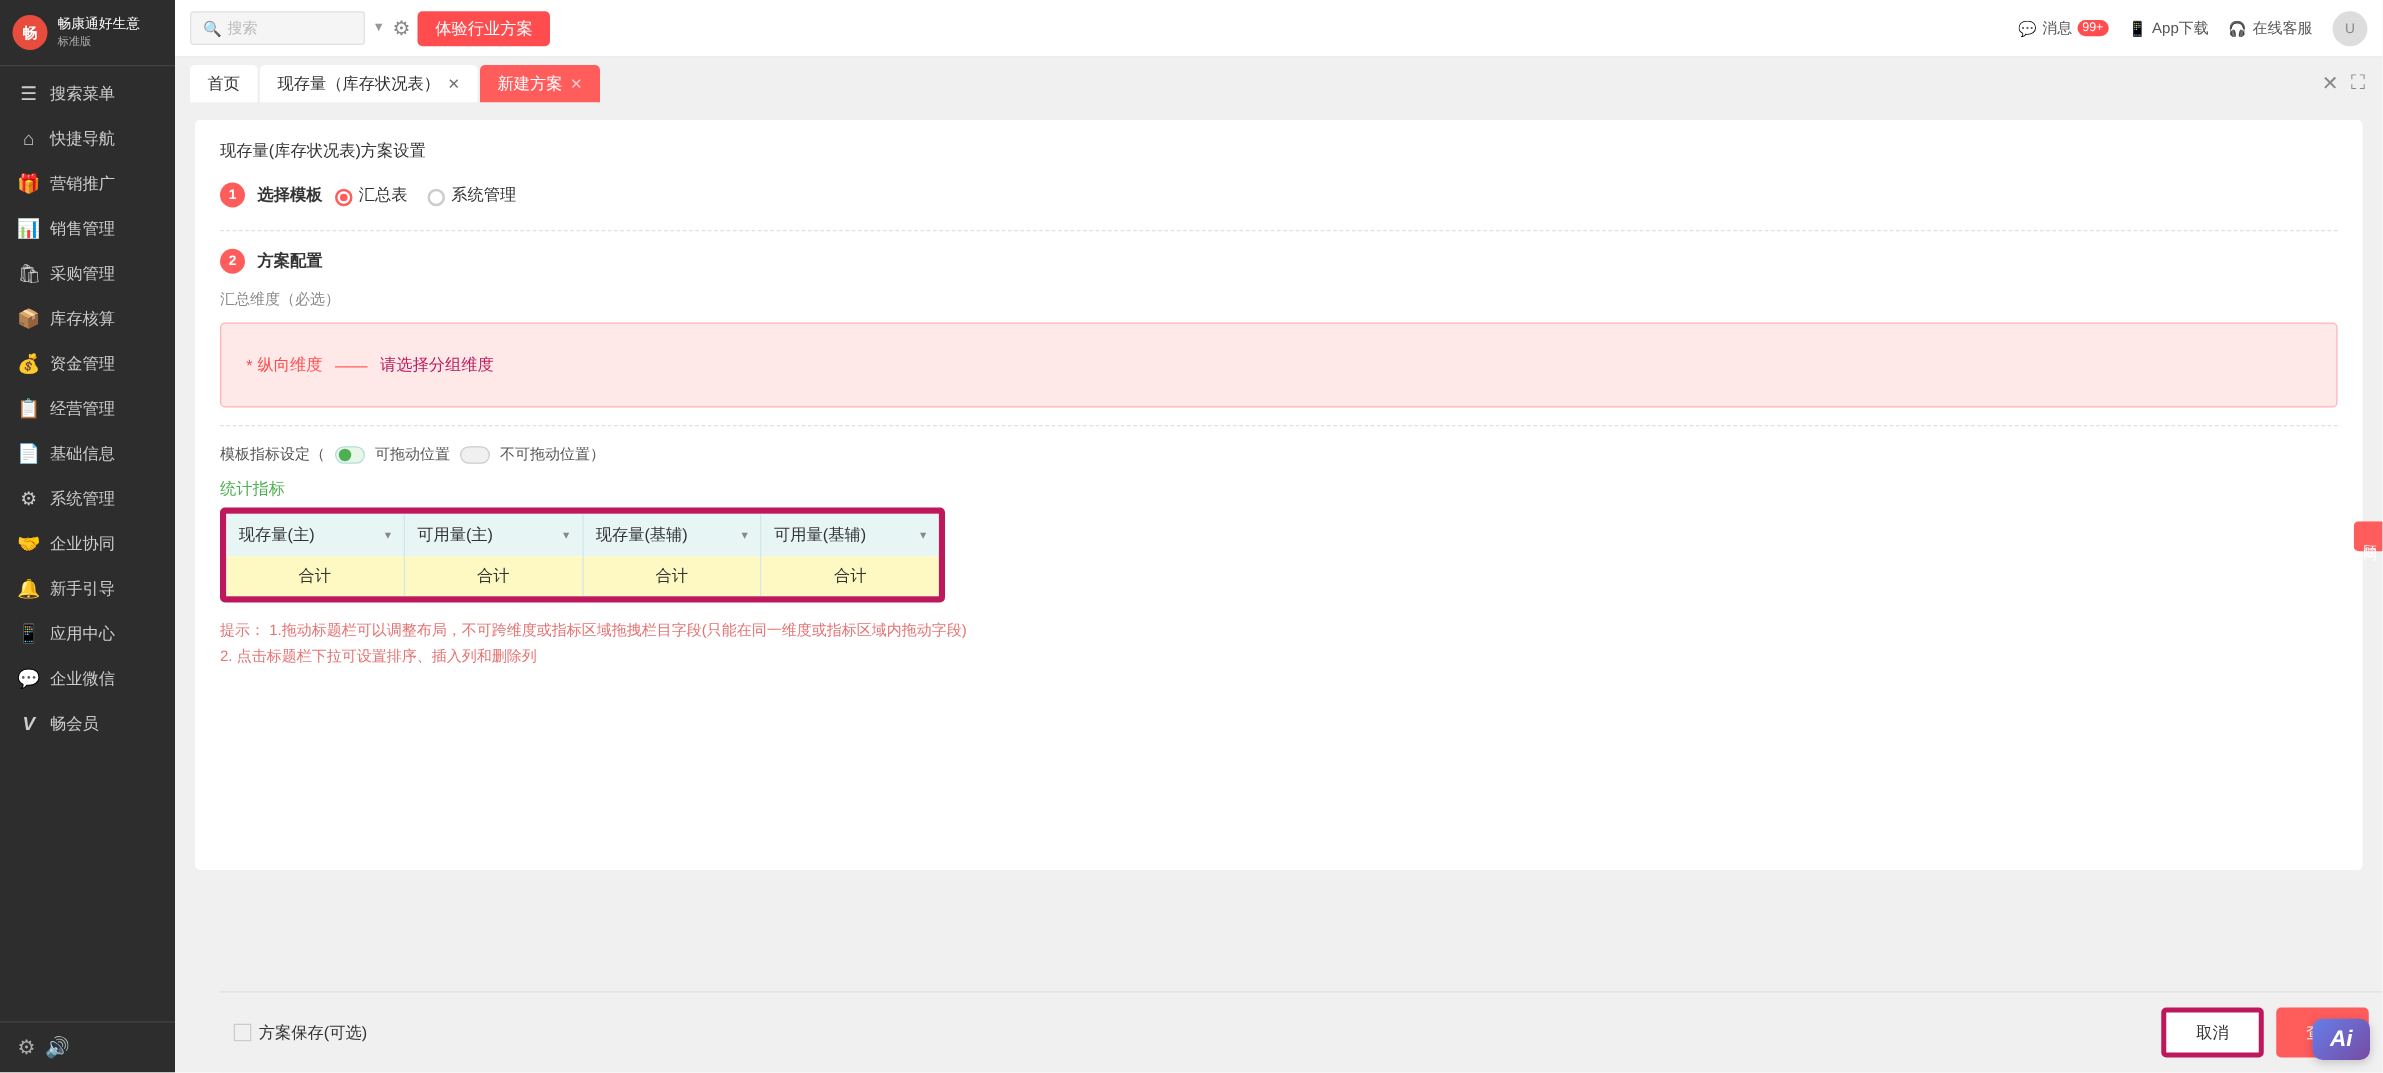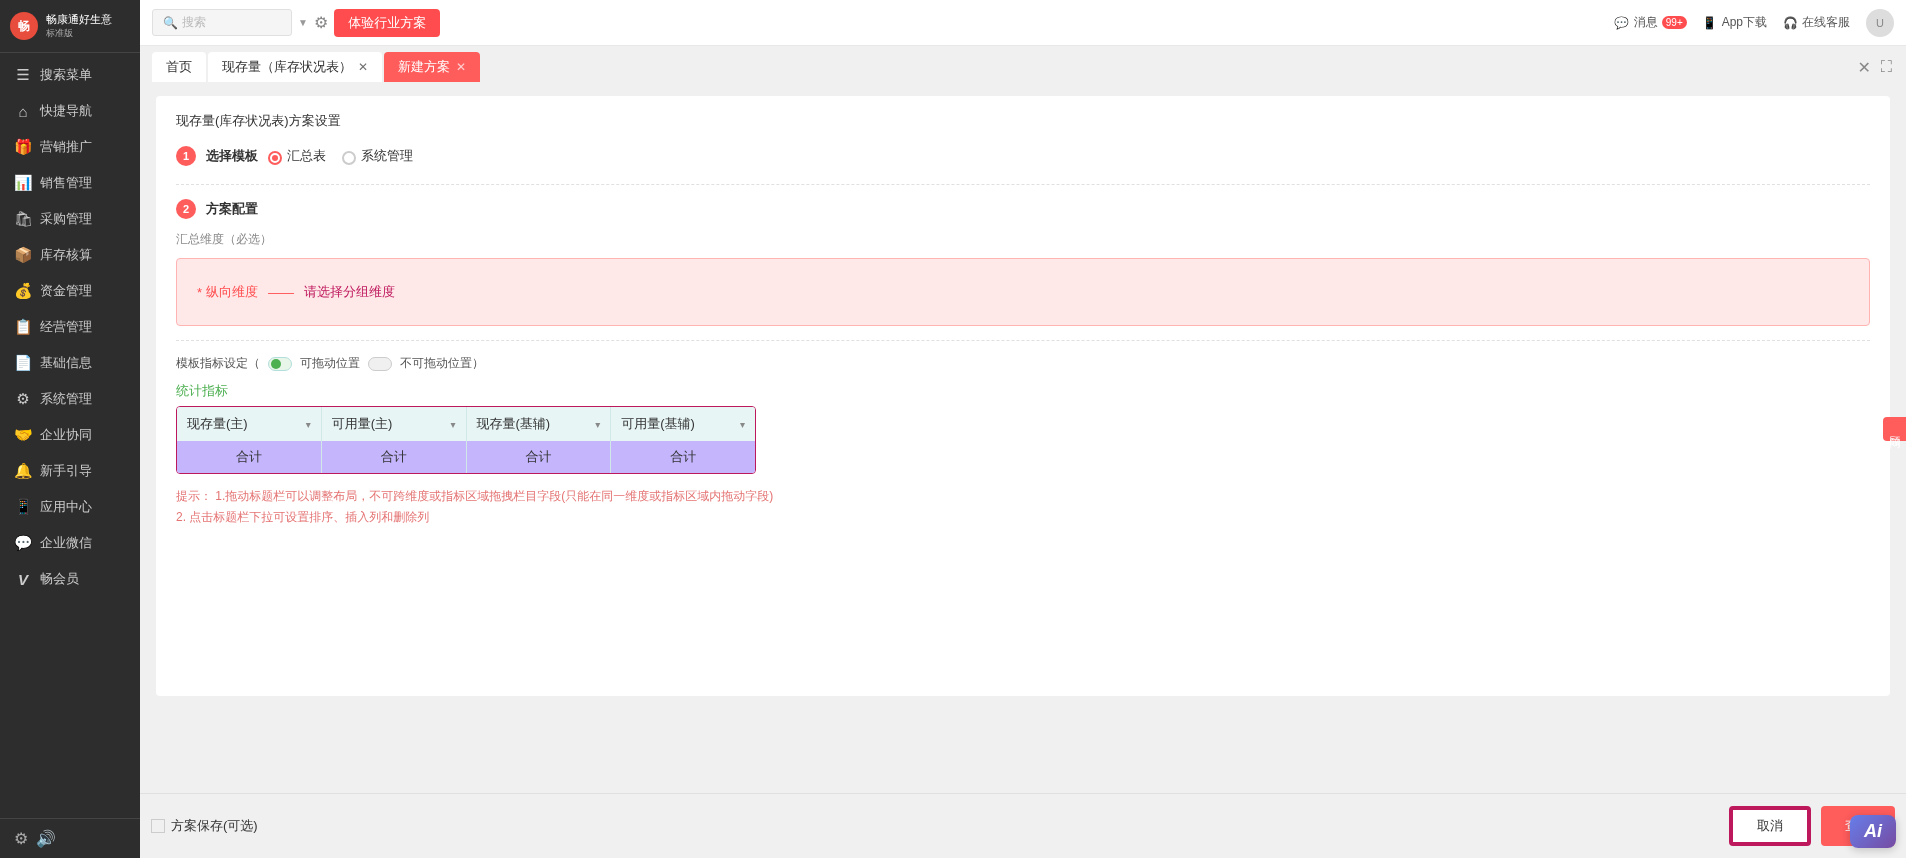--- a/index.html
+++ b/index.html
@@ -199,25 +199,25 @@
       position: absolute; top: 1px; left: 2px;
     }
     .indicator-tag-inactive {
       display: inline-block; width: 24px; height: 14px; border-radius: 7px;
       background: #f0f0f0; border: 1px solid #ccc; position: relative;
     }
 
     
     .stats-section { margin-top: 6px; }
     .stats-header-label { color: #4caf50; font-size: 13px; margin-bottom: 6px; font-weight: 500; }
-    .stats-table { border: 1px solid #be185d; border-radius: 4px; overflow: hidden; width: 580px; }
+    .stats-table { border: 5px solid #be185d; border-radius: 4px; overflow: hidden; width: 580px; }
     .stats-table-header {
       display: flex; background: #e8f5f5;
     }
-    .stats-table-body { display: flex; background: #c4b5fd; }
+    .stats-table-body { display: flex; background: #fef9c3; }
     .stats-col {
       flex: 1; border-right: 1px solid #d0e8e8; padding: 8px 10px;
       display: flex; align-items: center; justify-content: space-between;
       font-size: 13px;
     }
     .stats-col:last-child { border-right: none; }
     .stats-col-body {
       flex: 1; border-right: 1px solid #d0e8e8; padding: 7px 10px;
       text-align: center; font-size: 13px; color: #333;
     }
@@ -227,21 +227,21 @@
 
     
     .tips-section { margin-top: 14px; font-size: 12px; color: #bbb; }
     .tips-item { margin-bottom: 4px; }
     .tips-item span { color: #e57373; }
 
     
     .footer-row {
       display: flex; align-items: center; gap: 20px;
       padding: 12px 11px;
-      background: #f0f0f0; border-top: 1px solid #e0e0e0; flex-shrink: 0;
+      background: #f0f0f0; border-top: 1px solid #e0e0e0; flex-shrink: 0; margin-left: 36px;
     }
     .save-checkbox { width: 14px; height: 14px; border: 1px solid #ccc; display: inline-block; flex-shrink: 0; cursor: pointer; }
     .save-label { font-size: 13px; color: #333; }
     .footer-btns {
       margin-left: auto; display: flex; gap: 10px;
     }
     .btn-cancel {
       padding: 7px 24px; border: 4px solid #be185d; background: #fff; border-radius: 4px;
       font-size: 13px; cursor: pointer; color: #333;
     }

